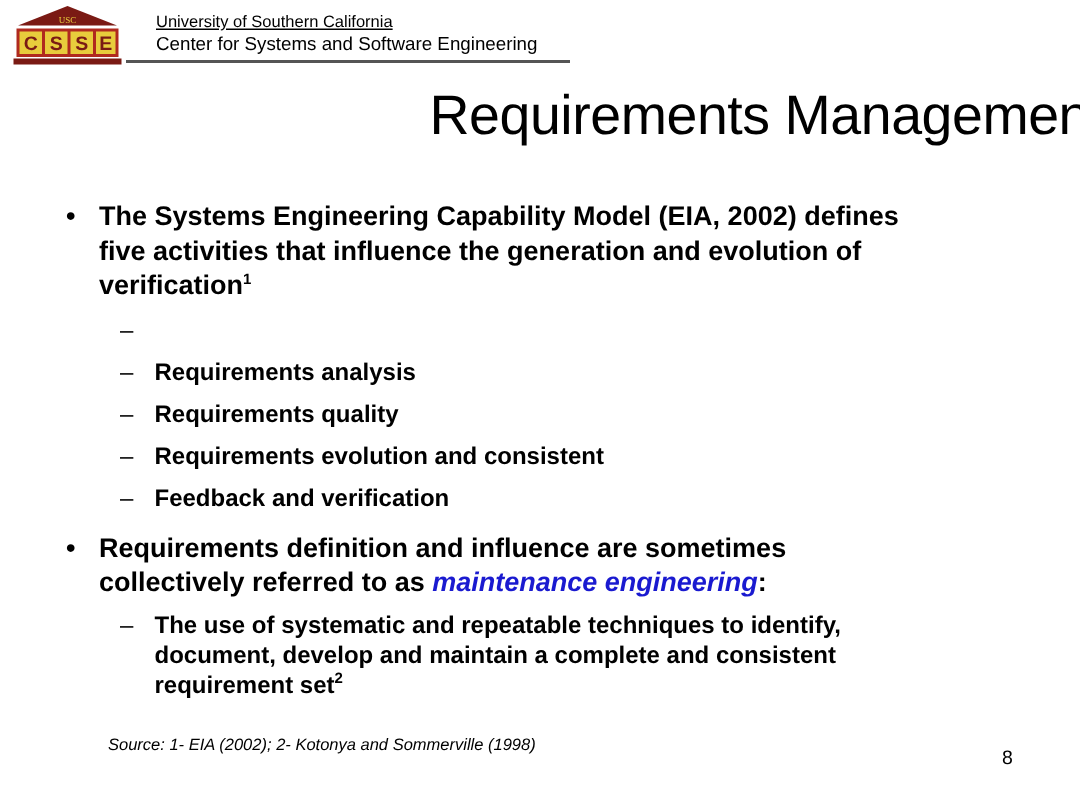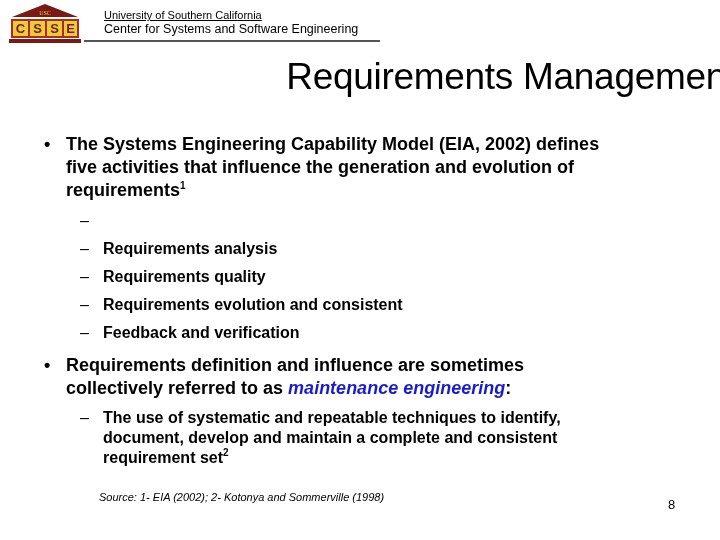--- a/index.html
+++ b/index.html
@@ -16,21 +16,21 @@
     position: absolute; left: 16px; top: 54px; width: 720px; text-align: right;
     font-size: 37px; font-weight: normal; line-height: 46px; letter-spacing: -0.3px; white-space: nowrap;
   }
   .body { position: absolute; left: 0; top: 0; width: 720px; }
   .b1 { position: absolute; font-size: 18px; font-weight: bold; line-height: 23px; }
   .b1 .mark { position: absolute; left: -22px; top: 0; }
   .b2 { position: absolute; font-size: 16px; font-weight: bold; line-height: 20px; white-space: nowrap; }
   .b2 .mark { position: absolute; left: -23px; top: 0; font-weight: normal; }
   sup { font-size: 10px; line-height: 0; vertical-align: 7px; }
   .em { color: #1a1ad0; font-style: italic; }
-  .source { position: absolute; left: 72px; top: 491px; font-size: 11px; font-style: italic; white-space: nowrap; margin-left: 27px; }
+  .source { position: absolute; left: 72px; top: 491px; font-size: 11px; font-style: italic; white-space: nowrap; }
   .pgnum { position: absolute; left: 668px; top: 497px; font-size: 13px; }
 </style>
 </head>
 <body>
 
 <div class="logo">
   <svg width="78" height="42" viewBox="0 0 78 42">
     <polygon points="6,14 39,1 72,14" fill="#7a1a14"></polygon>
     <text x="39" y="12" font-size="6" fill="#e8cc3c" text-anchor="middle" font-family="Liberation Serif, serif">USC</text>
     <rect x="5" y="16" width="68" height="19" fill="#b02a1f"></rect>
@@ -50,21 +50,21 @@
 <div class="hdr-rule"></div>
 
 <div class="title">Requirements Management</div>
 
 <div class="body">
 
   <div class="b1" style="left:66px; top:133px; width:640px;">
     <span class="mark">•</span>
     <div>The Systems Engineering Capability Model (EIA, 2002) defines</div>
     <div>five activities that influence the generation and evolution of</div>
-    <div><span>requirements</span><sup>1</sup></div>
+    <div><span>verification</span><sup>1</sup></div>
   </div>
 
   <div class="b2" style="left:103px; top:211px;">
     <span class="mark">–</span>
   </div>
   <div class="b2" style="left:103px; top:239px;">
     <span class="mark">–</span>
     <span>Requirements analysis</span>
   </div>
   <div class="b2" style="left:103px; top:267px;">

